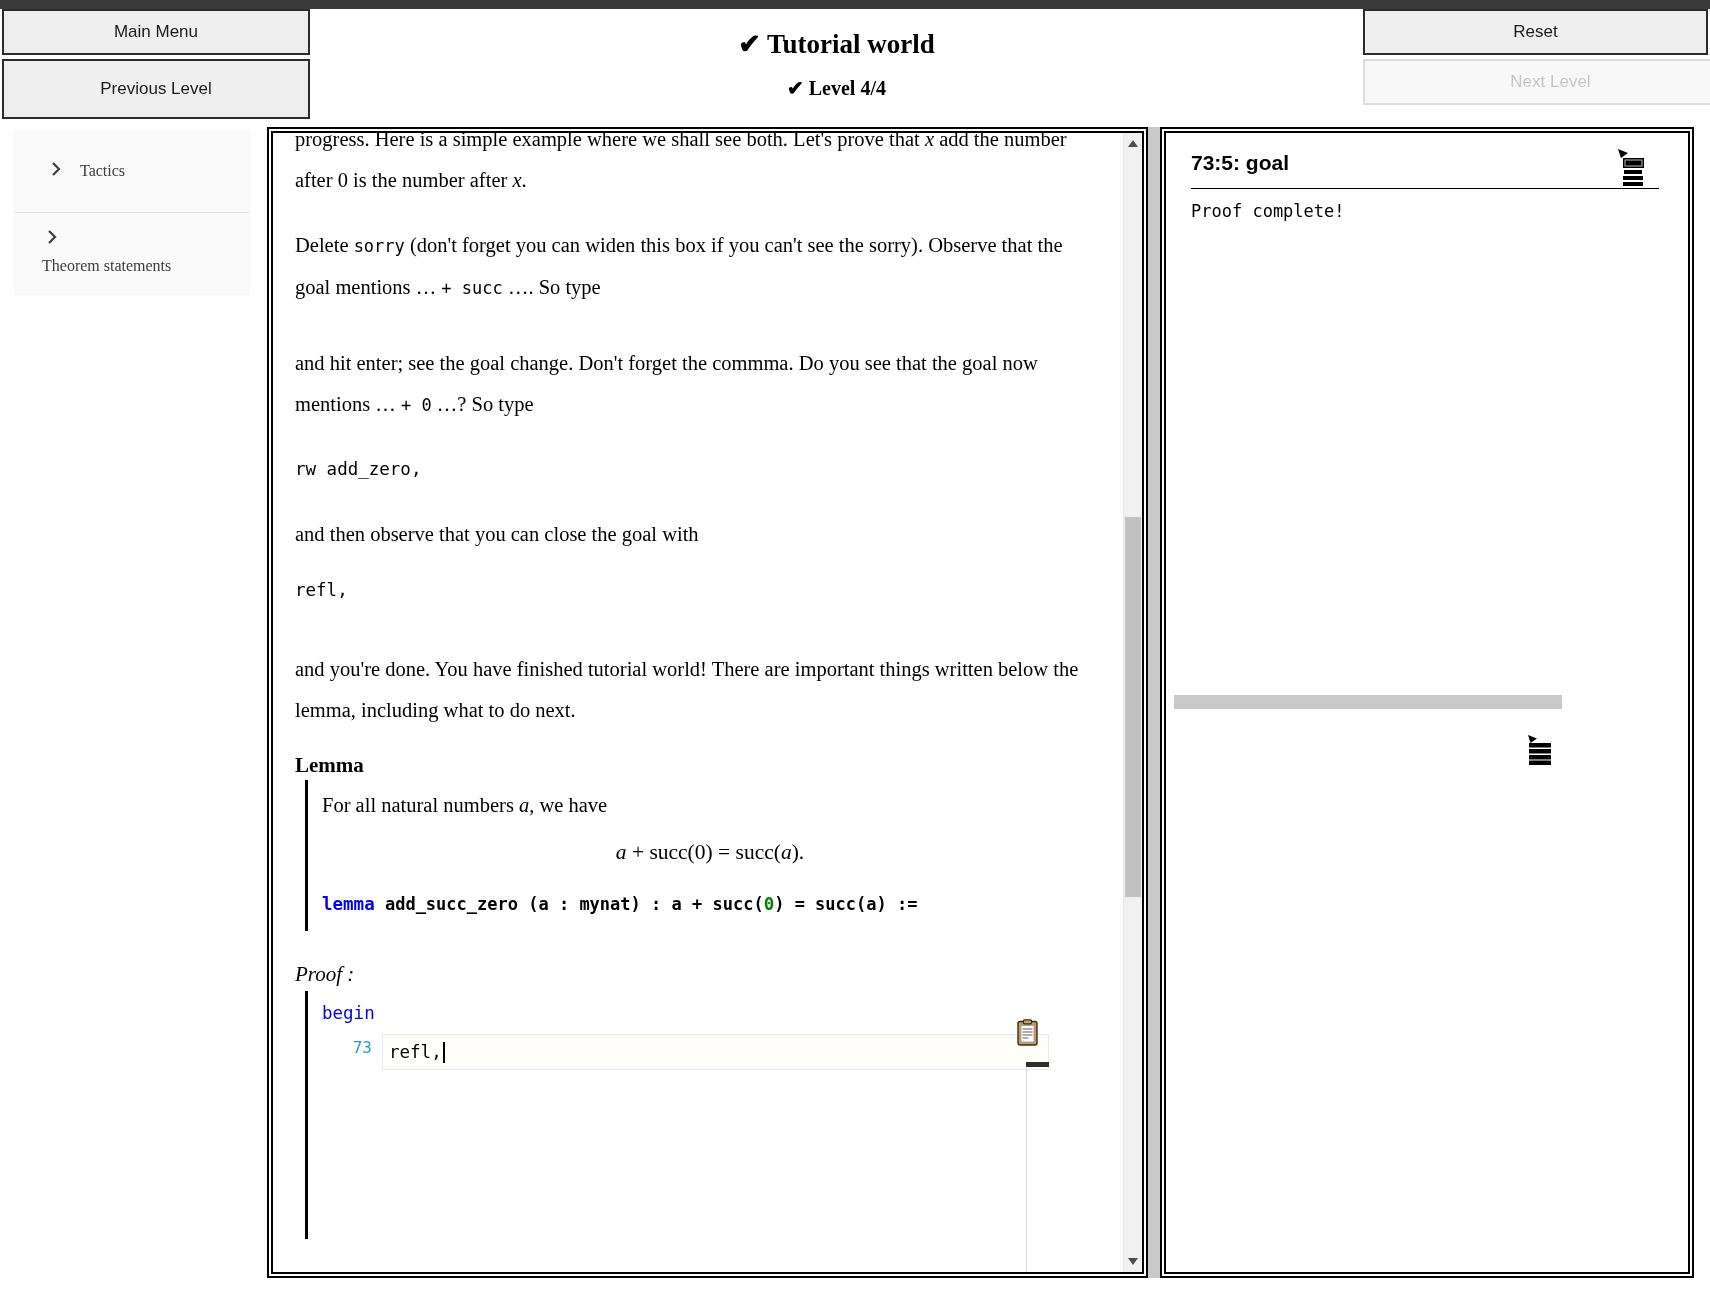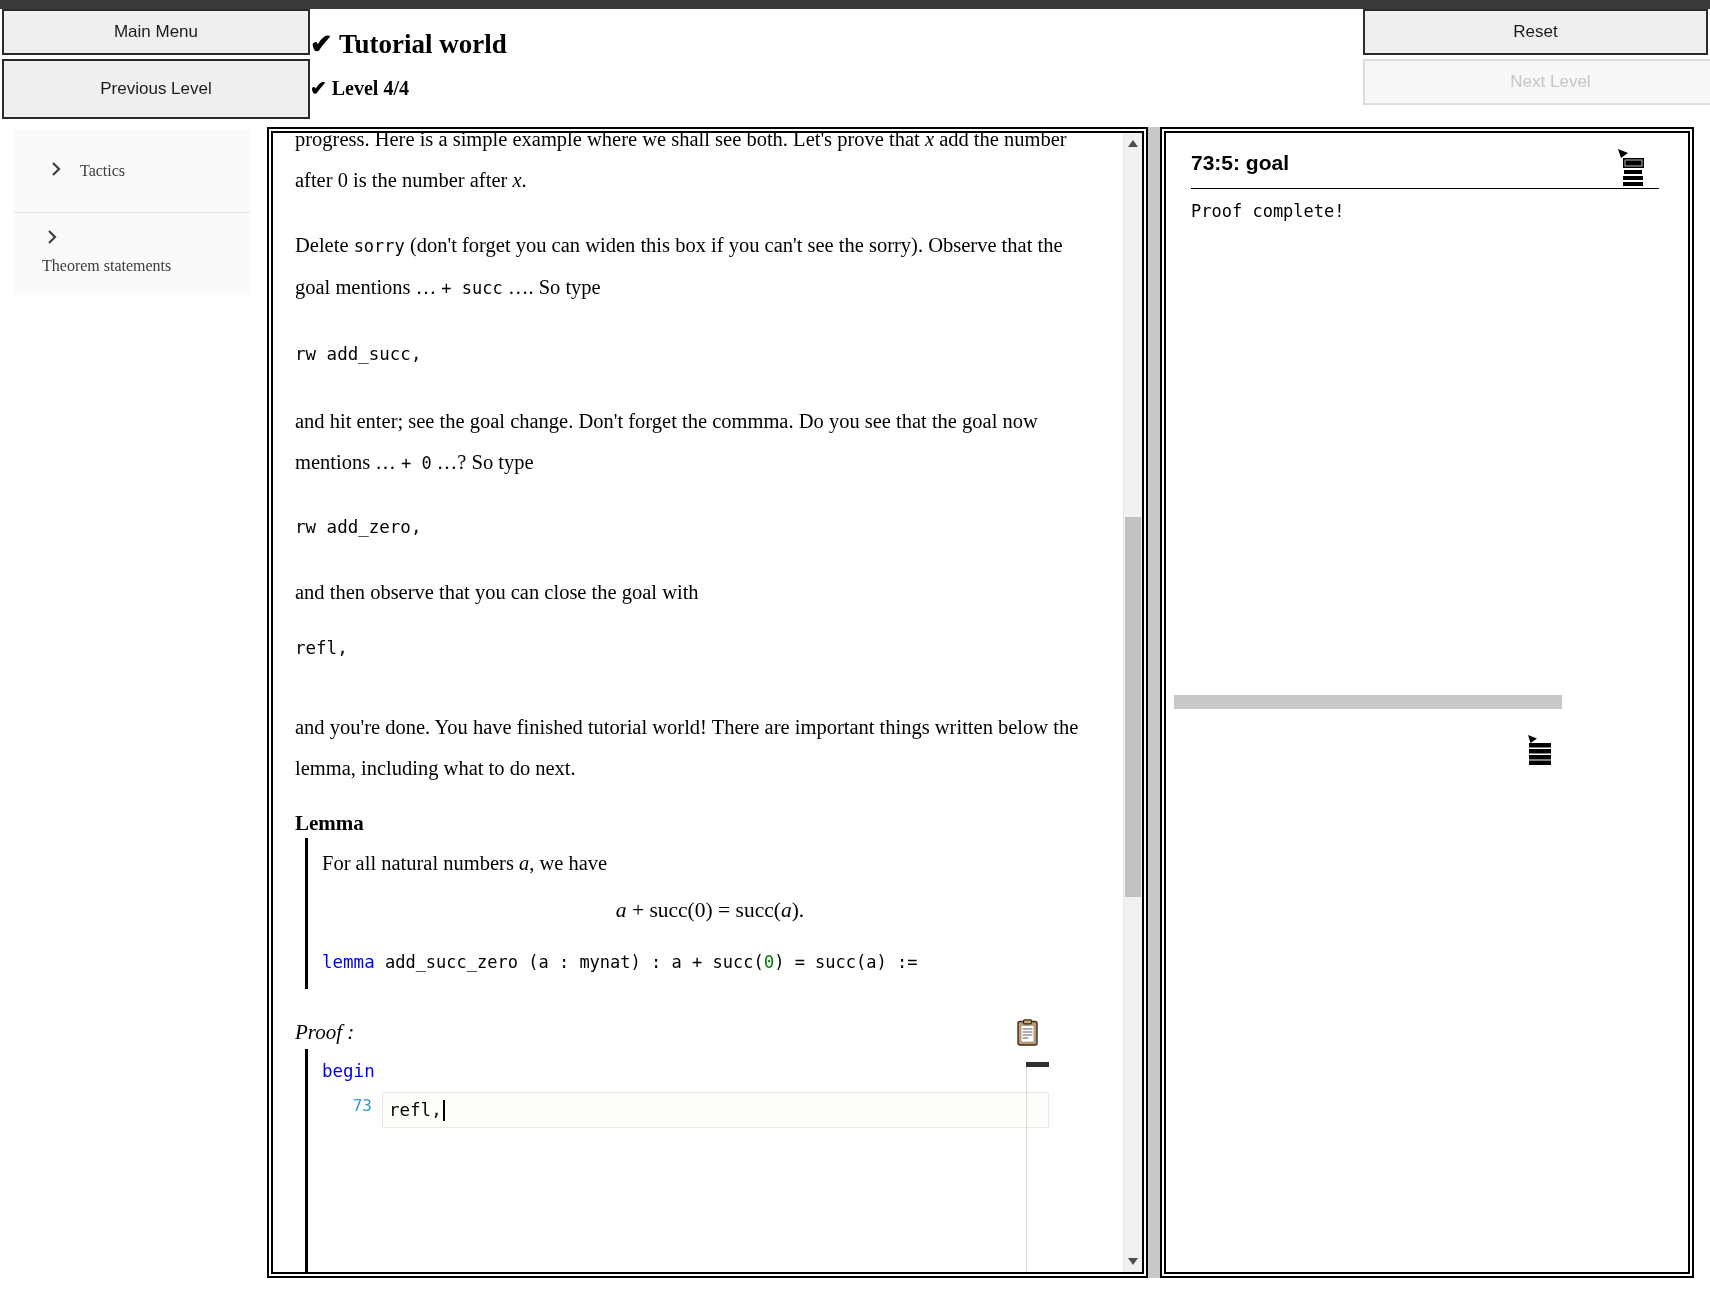--- a/index.html
+++ b/index.html
@@ -13,21 +13,21 @@
   .hbtn { display:flex; align-items:center; justify-content:center;
           font-family:"Liberation Sans", sans-serif; font-size:17px; color:#1c1c1c;
           background:#efefef; border:2px solid #2b2b2b; cursor:pointer; }
   #btn-main-menu { left:2px;  top:9px;  width:308px; height:46px; }
   #btn-prev      { left:2px;  top:59px; width:308px; height:60px; }
   #btn-reset     { left:1363px; top:9px;  width:345px; height:46px; }
   #btn-next      { left:1363px; top:59px; width:375px; height:46px;
                    background:#f8f8f8; border:2px solid #dcdcdc; color:#c6c6c6; }
 
   
-  #titles { left:310px; top:28px; width:1053px; text-align:left; }
+  #titles { left:310px; top:28px; width:1053px; text-align:center; }
   #world-title { font-size:27px; font-weight:bold; }
   #level-title { font-size:20px; font-weight:bold; margin-top:16px; }
   .chk { font-weight:bold; }
 
   
   #sidebar { left:14px; top:130px; width:236px; background:#fafafa; font-size:16px; color:#3d3d3d; }
   .side-row1 { display:flex; align-items:center; gap:14px; height:82px; padding-left:32px; cursor:pointer; }
   .side-div { height:1px; background:#e3e3e3; }
   .side-row2 { padding:14px 6px 20px 28px; cursor:pointer; }
   .side-row2 .lbl { margin-top:6px; }
@@ -43,21 +43,21 @@
   #p3 { margin-top:34px; }
   #code2 { margin-top:30px; }
   #p4 { margin-top:32px; }
   #code3 { margin-top:22px; }
   #p5 { margin-top:46px; }
   #lemma-head { margin-top:20px; font-size:21px; font-weight:bold; line-height:28px; }
   .bq { border-left:3px solid #000; margin-left:10px; padding-left:14px; }
   #bq1 { margin-top:1px; padding-top:5px; padding-bottom:14px; }
   #lemma-intro { font-size:20.5px; line-height:40px; }
   #lemma-math { text-align:center; font-size:21.5px; margin-top:10px; line-height:34px; }
-  #lemma-code { margin-top:22px; }
+  #lemma-code { margin-top:22px;font-weight:bold; }
   #proof-label { margin-top:28px; font-size:21px; font-style:italic; line-height:30px; }
   #bq2 { margin-top:2px; height:248px; padding-top:9px; position:relative; }
   .kw { color:#0000ee; }
 
   
   .seg-serif { font-family:"Liberation Serif", serif; }
   .seg-mono { font-family:"DejaVu Sans Mono", monospace; font-size:17px; }
   .seg-bold { font-weight:normal; }
   .seg-var { font-style:italic; }
   .seg-num { font-style:normal; }
@@ -128,21 +128,20 @@
         </svg>
     </span>
     <div class="lbl">Theorem statements</div>
   </div>
 </div>
 
 <div class="abs" id="main-box">
   <div id="main-content" style="position:absolute;">
     <p class="body" id="p1"><span class="seg-serif">progress. Here is a simple example where we shall see both. Let's prove that </span><span class="seg-var">x</span><span class="seg-serif"> add the number after </span><span class="seg-num">0</span><span class="seg-serif"> is the number after </span><span class="seg-var">x</span><span class="seg-serif">.</span></p>
     <p class="body" id="p2"><span class="seg-serif">Delete </span><span class="seg-mono">sorry</span><span class="seg-serif"> (don't forget you can widen this box if you can't see the sorry). Observe that the goal mentions </span><span class="seg-serif">… </span><span class="seg-mono">+ succ</span><span class="seg-serif"> …. So type</span></p>
-    <div class="codeline" id="code1">rw add_succ,</div>
     <p class="body" id="p3"><span class="seg-serif">and hit enter; see the goal change. </span><span class="seg-bold">Don't forget the commma</span><span class="seg-serif">. Do you see that the goal now mentions </span><span class="seg-serif">… </span><span class="seg-mono">+ 0</span><span class="seg-serif"> …? So type</span></p>
     <div class="codeline" id="code2">rw add_zero,</div>
     <p class="body" id="p4">and then observe that you can close the goal with</p>
     <div class="codeline" id="code3">refl,</div>
     <p class="body" id="p5">and you're done. You have finished tutorial world! There are important things written below the lemma, including what to do next.</p>
 
     <div id="lemma-head">Lemma</div>
     <div class="bq" id="bq1">
       <div id="lemma-intro"><span class="seg-serif">For all natural numbers </span><span class="seg-var">a</span><span class="seg-serif">, we have</span></div>
       <div id="lemma-math"><span class="seg-var">a</span><span class="seg-serif"> + succ(0) = succ(</span><span class="seg-var">a</span><span class="seg-serif">).</span></div>

